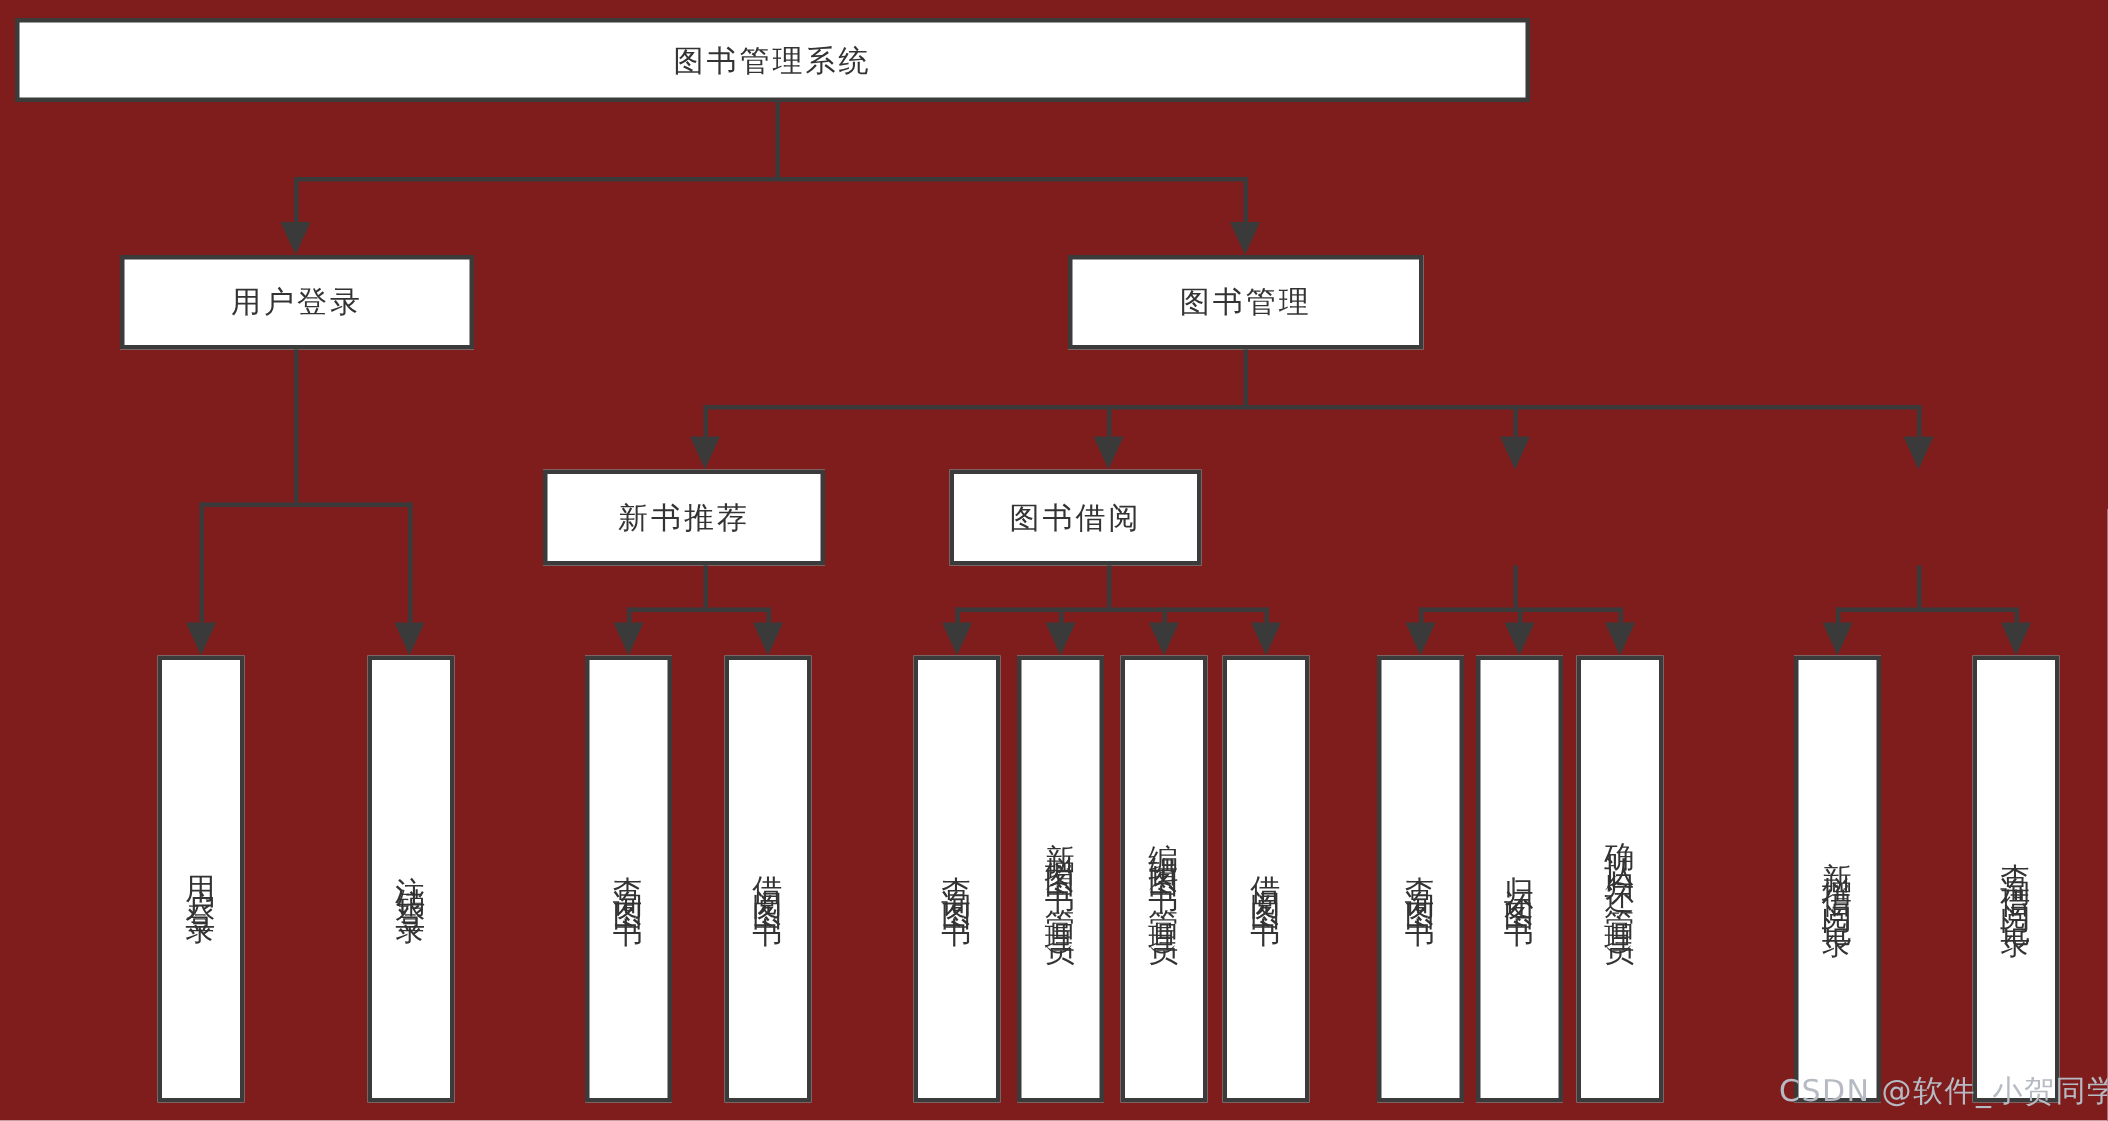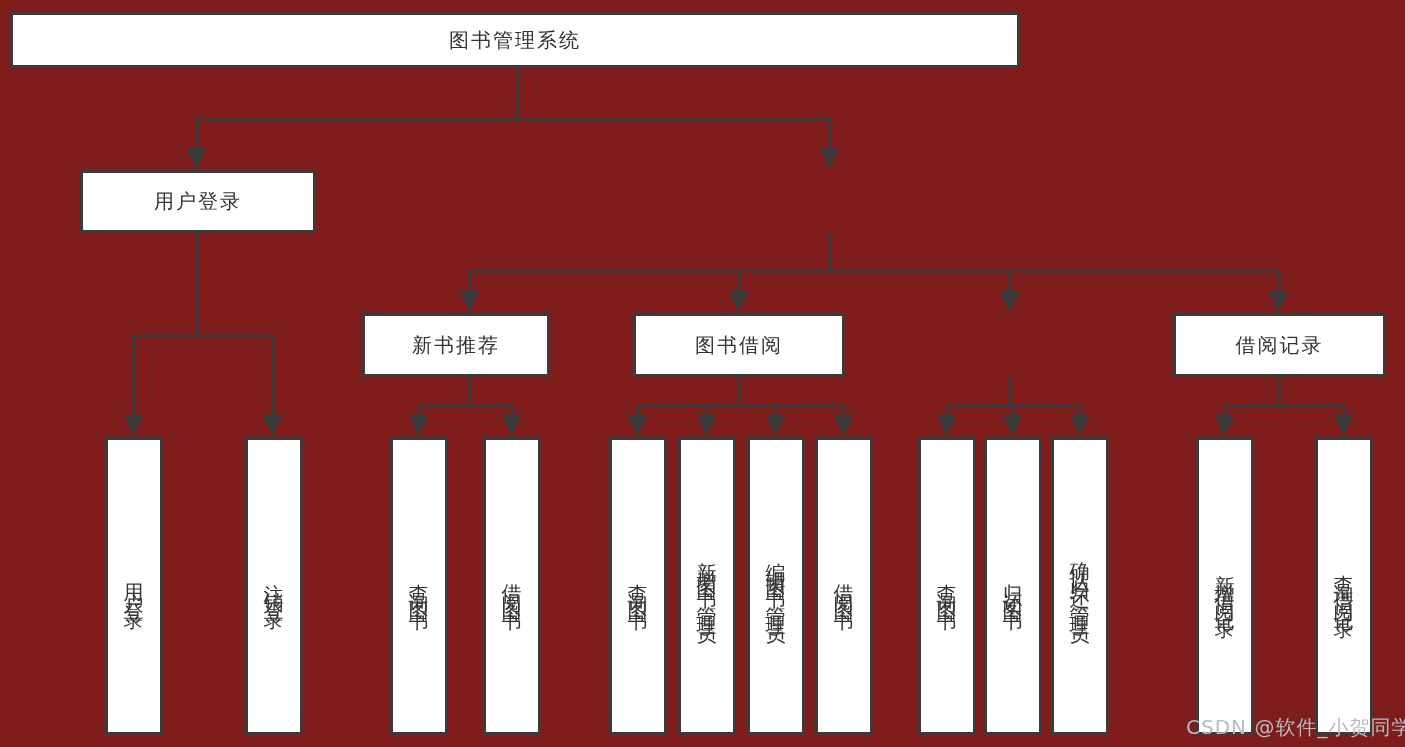--- a/index.html
+++ b/index.html
@@ -42,20 +42,23 @@
   <div class="vl" style="left:517px;top:68px;height:50px;"></div>
   <div class="hl" style="left:196px;top:118px;width:635px;"></div>
   <div class="vl" style="left:196px;top:118px;height:32px;"></div>
   <div class="ah" style="left:187px;top:148px;"></div>
   <div class="vl" style="left:829px;top:118px;height:32px;"></div>
   <div class="ah" style="left:820px;top:148px;"></div>
 
   <div class="box" style="left:80px;top:170px;width:236px;height:63px;">
     <span class="hlabel">用户登录</span>
   </div>
+  <div class="box" style="left:712px;top:170px;width:237px;height:63px;">
+    <span class="hlabel">图书管理</span>
+  </div>
 
   <div class="vl" style="left:196px;top:233px;height:102px;"></div>
   <div class="hl" style="left:133px;top:335px;width:142px;"></div>
   <div class="vl" style="left:133px;top:335px;height:80px;"></div>
   <div class="ah" style="left:124px;top:415px;"></div>
   <div class="vl" style="left:272px;top:335px;height:80px;"></div>
   <div class="ah" style="left:263px;top:415px;"></div>
 
   <div class="vl" style="left:829px;top:233px;height:37px;"></div>
   <div class="hl" style="left:469px;top:270px;width:812px;"></div>
@@ -64,25 +67,22 @@
   <div class="vl" style="left:738px;top:270px;height:21px;"></div>
   <div class="ah" style="left:729px;top:291px;"></div>
   <div class="vl" style="left:1009px;top:270px;height:21px;"></div>
   <div class="ah" style="left:1000px;top:291px;"></div>
   <div class="vl" style="left:1278px;top:270px;height:21px;"></div>
   <div class="ah" style="left:1269px;top:291px;"></div>
 
   <div class="box" style="left:362px;top:313px;width:188px;height:64px;">
     <span class="hlabel">新书推荐</span>
   </div>
-  <div class="box" style="left:633px;top:313px;width:212px;height:64px;">
+  <div class="box" style="left:633px;top:313px;width:168px;height:64px;">
     <span class="hlabel">图书借阅</span>
-  </div>
-  <div class="box" style="left:1173px;top:313px;width:213px;height:64px;">
-    <span class="hlabel">借阅记录</span>
   </div>
 
   <div class="vl" style="left:469px;top:377px;height:28px;"></div>
   <div class="hl" style="left:418px;top:405px;width:96px;"></div>
   <div class="vl" style="left:418px;top:405px;height:12px;"></div>
   <div class="ah" style="left:409px;top:415px;"></div>
   <div class="vl" style="left:511px;top:405px;height:12px;"></div>
   <div class="ah" style="left:502px;top:415px;"></div>
 
   <div class="vl" style="left:738px;top:377px;height:28px;"></div>

